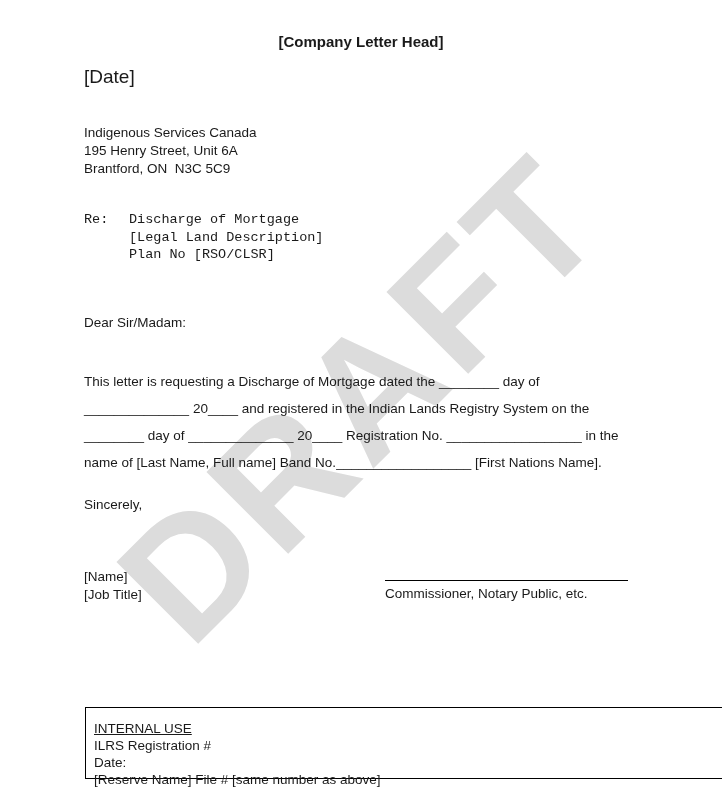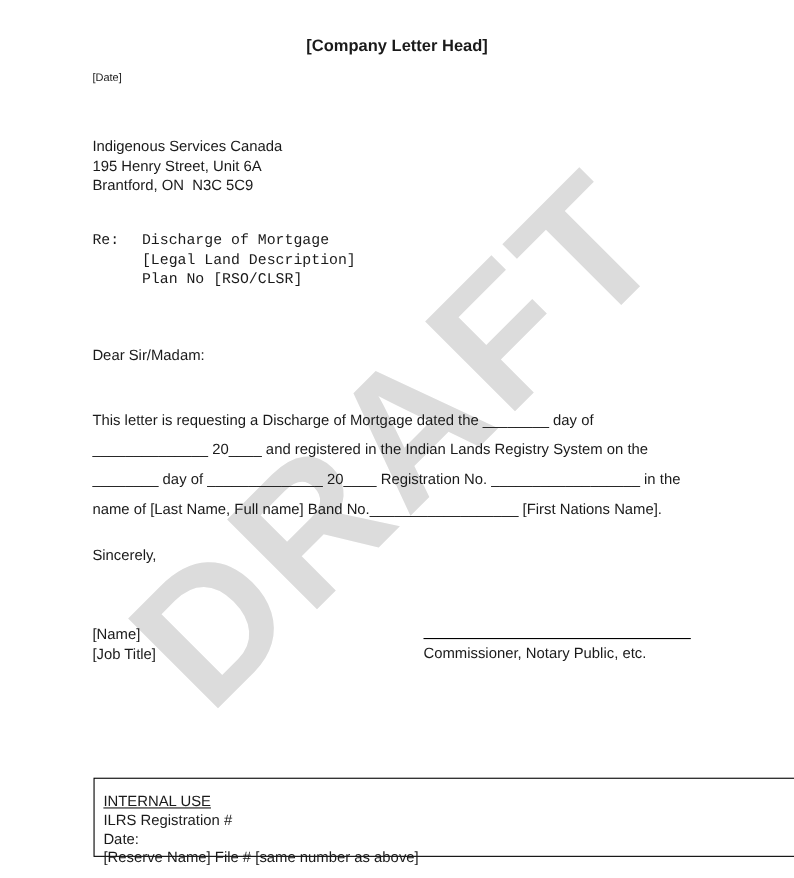--- a/index.html
+++ b/index.html
@@ -62,21 +62,21 @@
     text-align: center;
     font-size: 15px;
     font-weight: bold;
     letter-spacing: 0px;
   }
 
   .date-field {
     position: absolute;
     left: 84px;
     top: 66px;
-    font-size: 10px;
+    font-size: 19px;
   }
 
   .address-block {
     position: absolute;
     left: 84px;
     top: 124px;
     font-size: 13.5px;
     line-height: 18px;
   }
   .address-block div { white-space: pre; }

